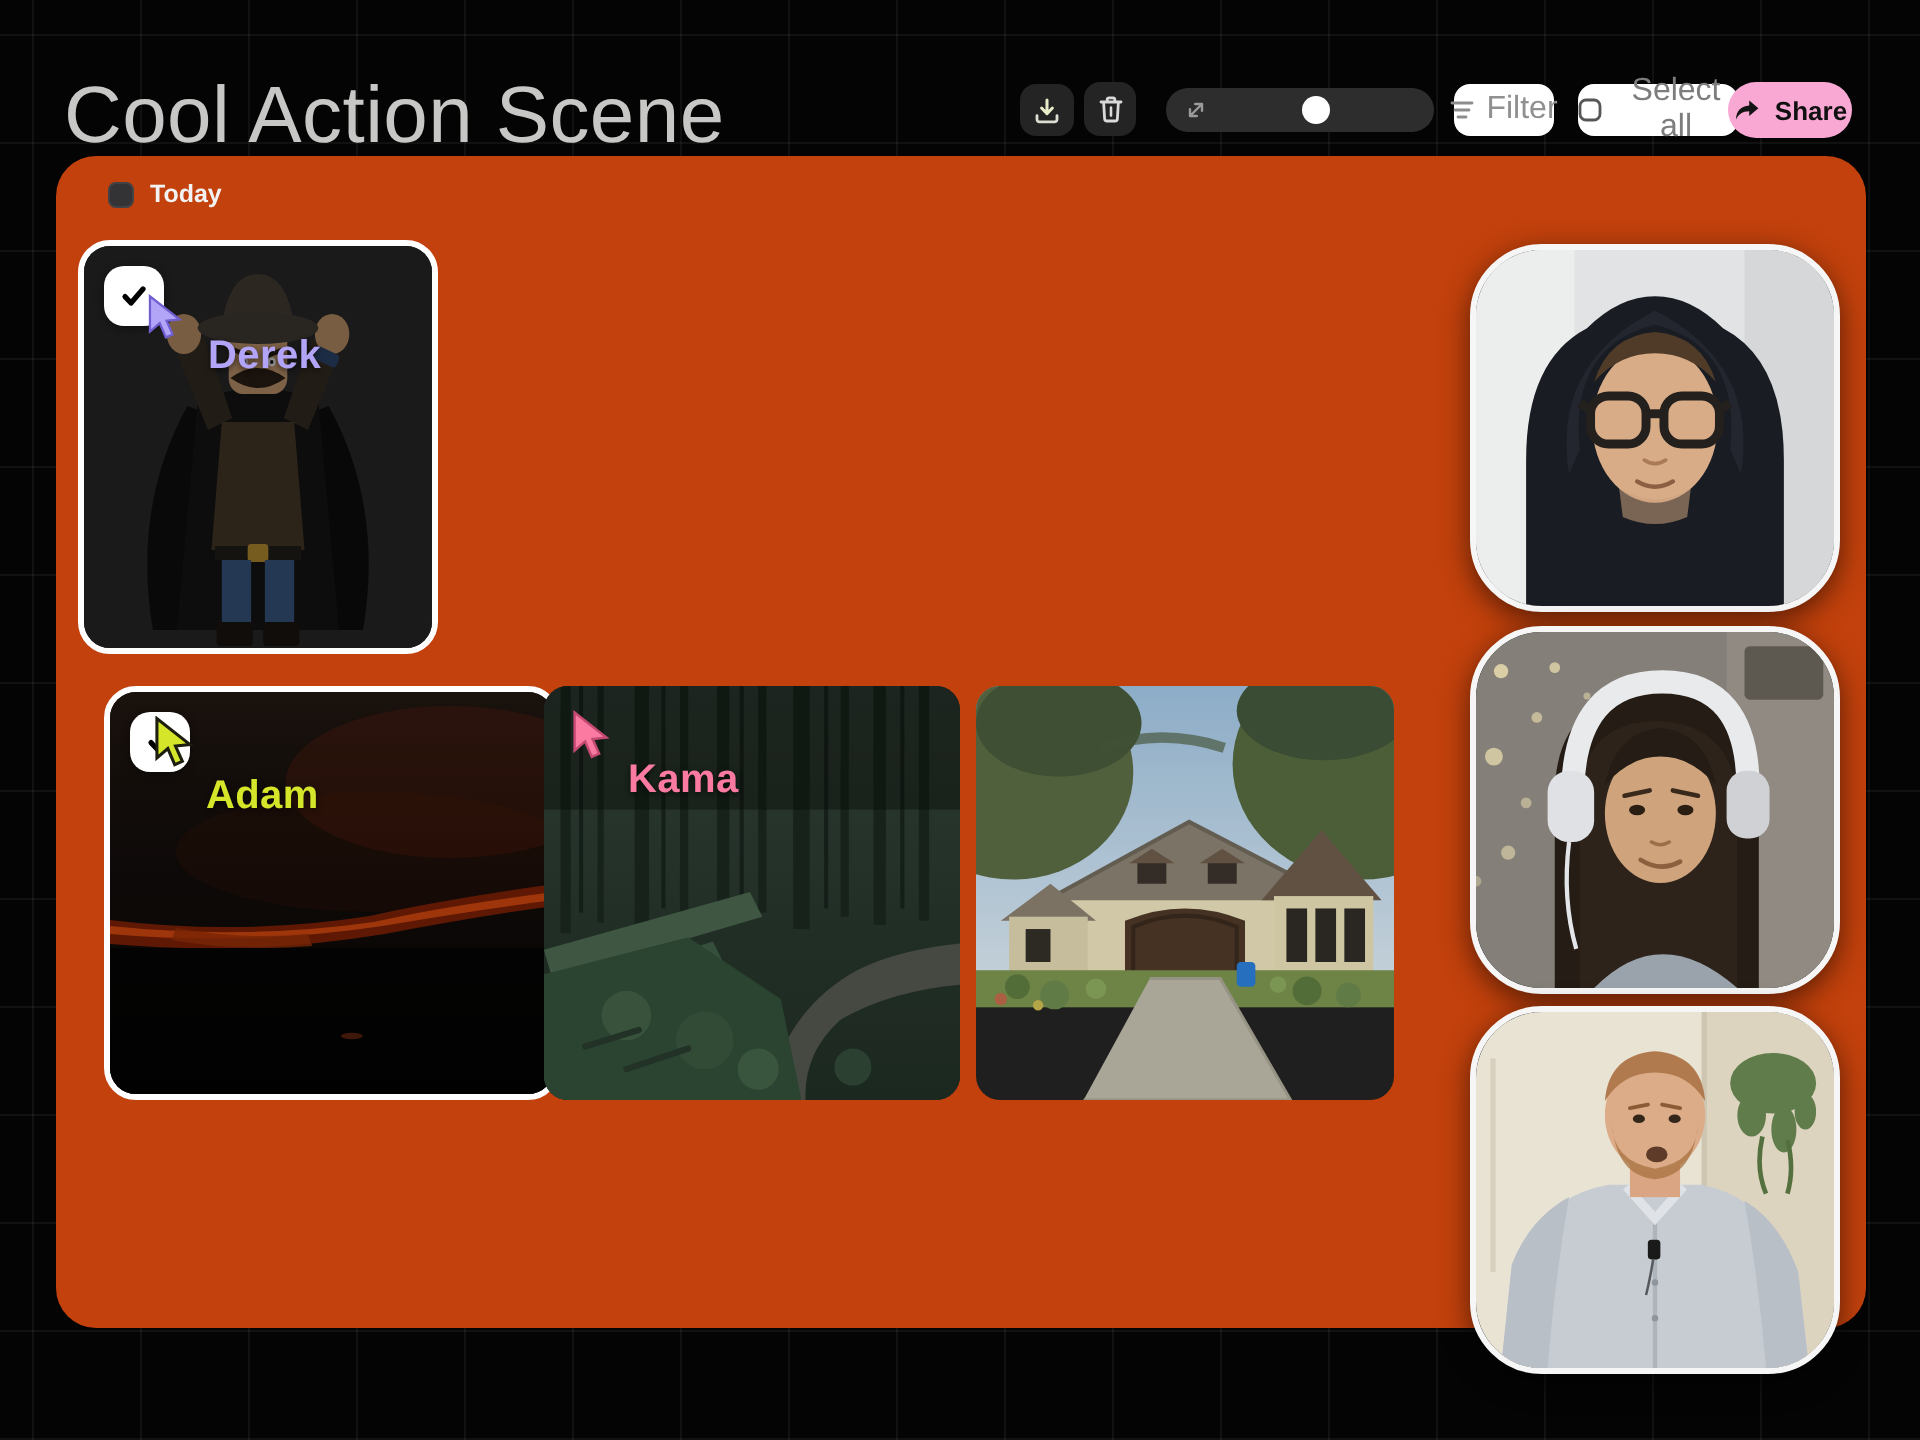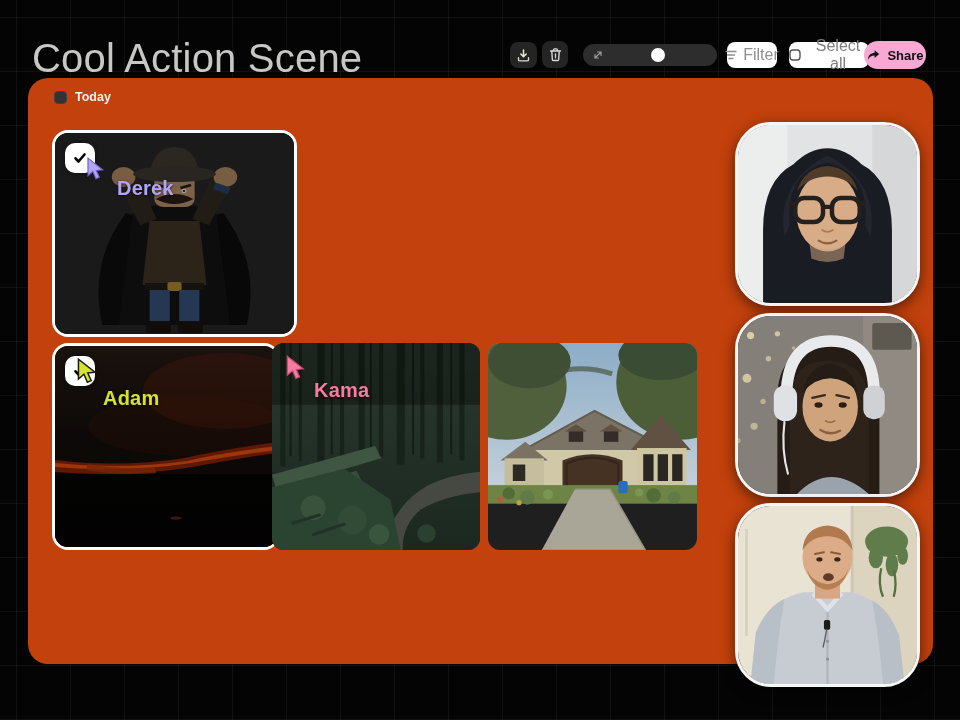--- a/index.html
+++ b/index.html
@@ -67,21 +67,21 @@
   }
   .group-label { color:#f2f2f2; font-size:12.5px; font-weight:700; }
 
   
   .card {
     position:absolute; border-radius:16px; overflow:hidden; cursor:pointer;
     background:#232323;
   }
   .card.selected { border:3px solid #ffffff; }
   .card svg.scene { display:block; width:100%; height:100%; }
-  #card-cowboy  { left:24px;  top:42px;  width:245px; height:207px;margin-top:10px; }
+  #card-cowboy  { left:11px;  top:42px;  width:180px; height:207px; }
   #card-volcano { left:24px;  top:265px; width:228px; height:207px; }
   #card-forest  { left:244px; top:265px; width:208px; height:207px; border-radius:12px; }
   #card-house   { left:460px; top:265px; width:209px; height:207px; border-radius:12px; }
 
   .card-checkbox {
     position:absolute; left:10px; top:10px; width:30px; height:30px;
     background:#ffffff; border-radius:10px;
     display:flex; align-items:center; justify-content:center; cursor:pointer;
     box-shadow:0 1px 4px rgba(0,0,0,0.4);
   }

